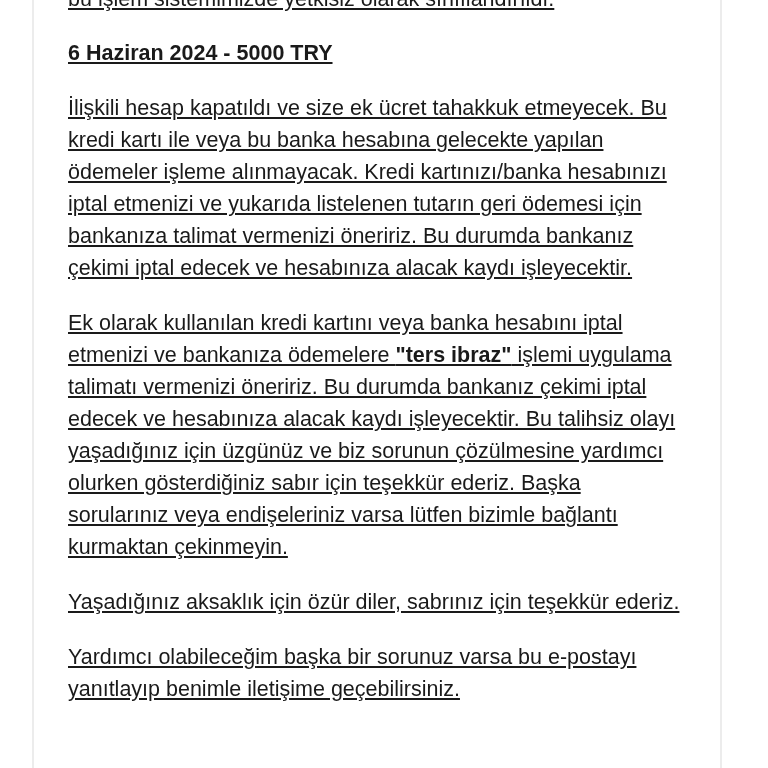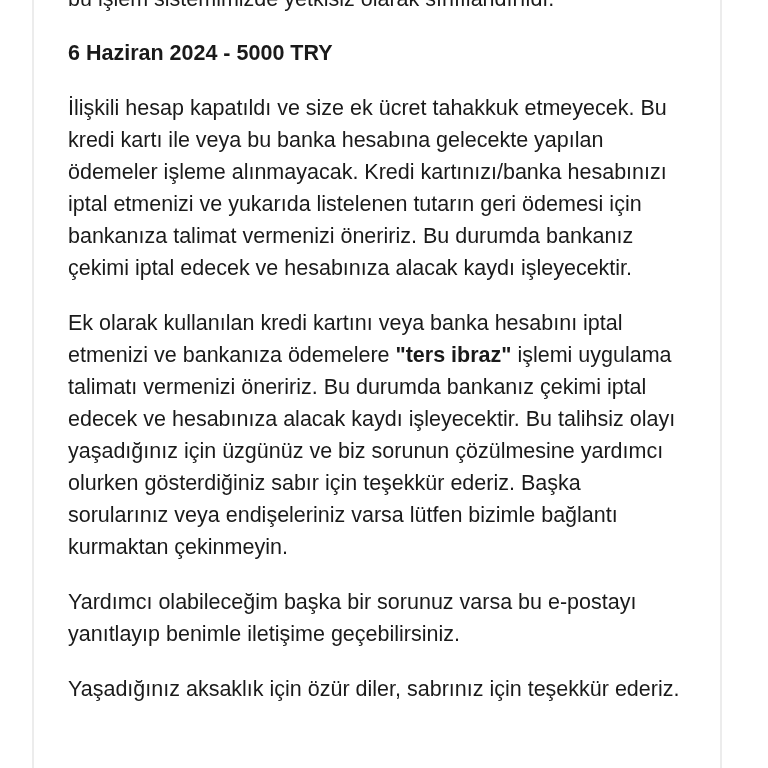--- a/index.html
+++ b/index.html
@@ -7,29 +7,29 @@
   .card {
     position:absolute; left:32px; top:-20px; width:690px; height:820px;
     border-left:2px solid #ececec; border-right:2px solid #ececec;
     background:#ffffff; box-sizing:border-box;
   }
   .content {
     position:absolute; left:68px; top:-17px; width:625px;
     font-family:"Liberation Sans", sans-serif;
     font-size:21.5px; line-height:32px; color:#1a1a1a;
   }
-  .content p { margin:0 12px 23px 0; }
+  .content p { margin:0 12px 23px 0;text-decoration:underline; }
   .content .heading { font-weight:bold; margin-bottom:23px; margin-top:-1px; }
   .bold { font-weight:bold; }
 </style>
 </head>
 <body>
 
 <div class="card"></div>
 
 <div class="content">
   <p>bu işlem sistemimizde yetkisiz olarak sınıflandırıldı.</p>
   <p class="heading">6 Haziran 2024 - 5000 TRY</p>
   <p>İlişkili hesap kapatıldı ve size ek ücret tahakkuk etmeyecek. Bu kredi kartı ile veya bu banka hesabına gelecekte yapılan ödemeler işleme alınmayacak. Kredi kartınızı/banka hesabınızı iptal etmenizi ve yukarıda listelenen tutarın geri ödemesi için bankanıza talimat vermenizi öneririz. Bu durumda bankanız çekimi iptal edecek ve hesabınıza alacak kaydı işleyecektir.</p>
   <p><span>Ek olarak kullanılan kredi kartını veya banka hesabını iptal etmenizi ve bankanıza ödemelere </span><span class="bold">"ters ibraz"</span><span> işlemi uygulama talimatı vermenizi öneririz. Bu durumda bankanız çekimi iptal edecek ve hesabınıza alacak kaydı işleyecektir. Bu talihsiz olayı yaşadığınız için üzgünüz ve biz sorunun çözülmesine yardımcı olurken gösterdiğiniz sabır için teşekkür ederiz. Başka sorularınız veya endişeleriniz varsa lütfen bizimle bağlantı kurmaktan çekinmeyin.</span></p>
+  <p>Yaşadığınız aksaklık için özür diler, sabrınız için teşekkür ederiz.</p>
   <p>Yardımcı olabileceğim başka bir sorunuz varsa bu e-postayı yanıtlayıp benimle iletişime geçebilirsiniz.</p>
-  <p>Yaşadığınız aksaklık için özür diler, sabrınız için teşekkür ederiz.</p>
 </div>
 
 </body></html>

